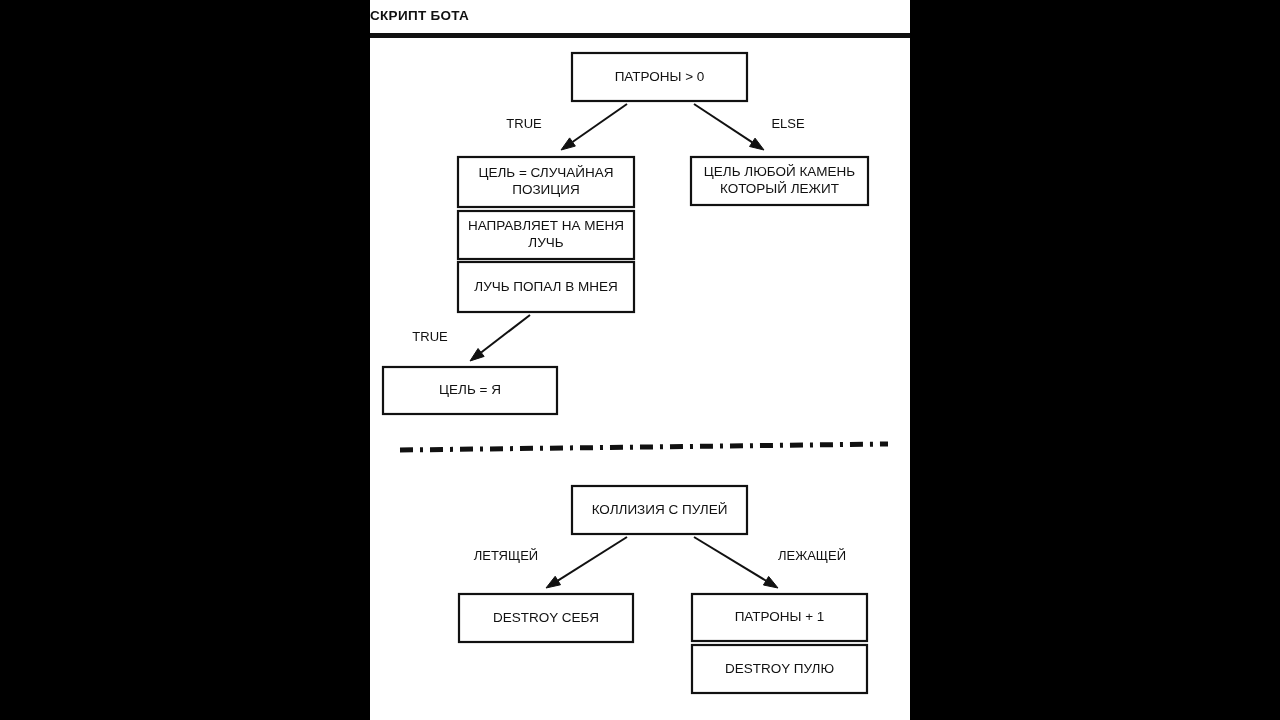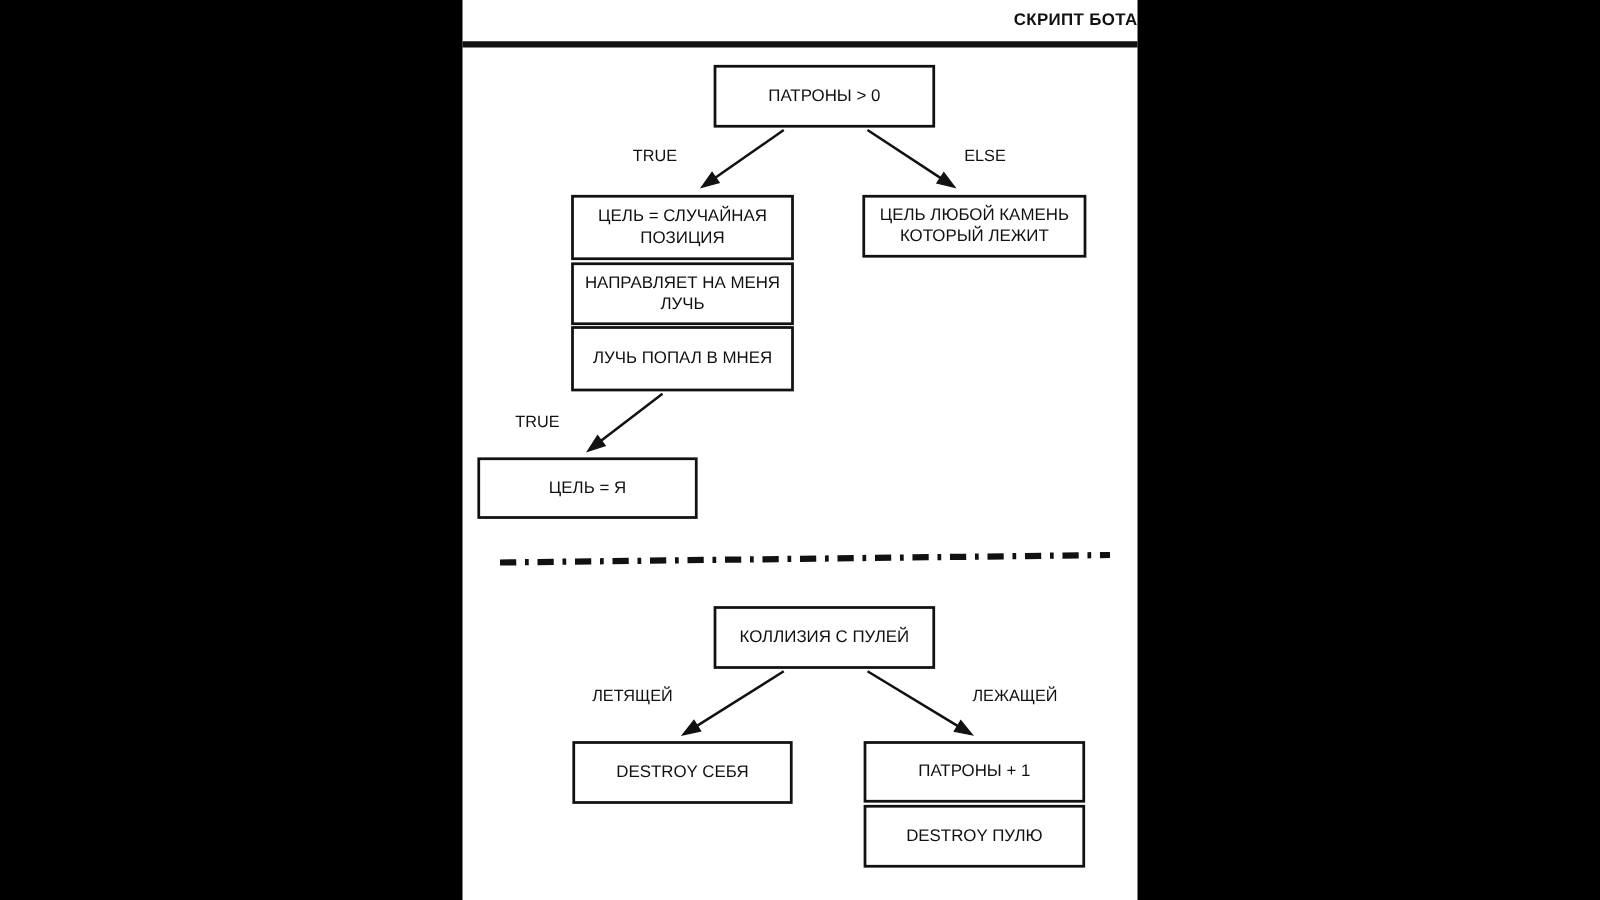--- a/index.html
+++ b/index.html
@@ -26,21 +26,21 @@
     top: 0px;
     width: 540px;
     height: 720px;
     background: #ffffff;
   }
   #slide-title {
     position: absolute;
     left: 0px;
     top: 8px;
     width: 540px;
-    text-align: right;
+    text-align: left;
     font-size: 13.5px;
     font-weight: bold;
     letter-spacing: 0.3px;
     color: #111111;
     white-space: nowrap;
   }
   #title-rule {
     position: absolute;
     left: 0px;
     top: 33px;

